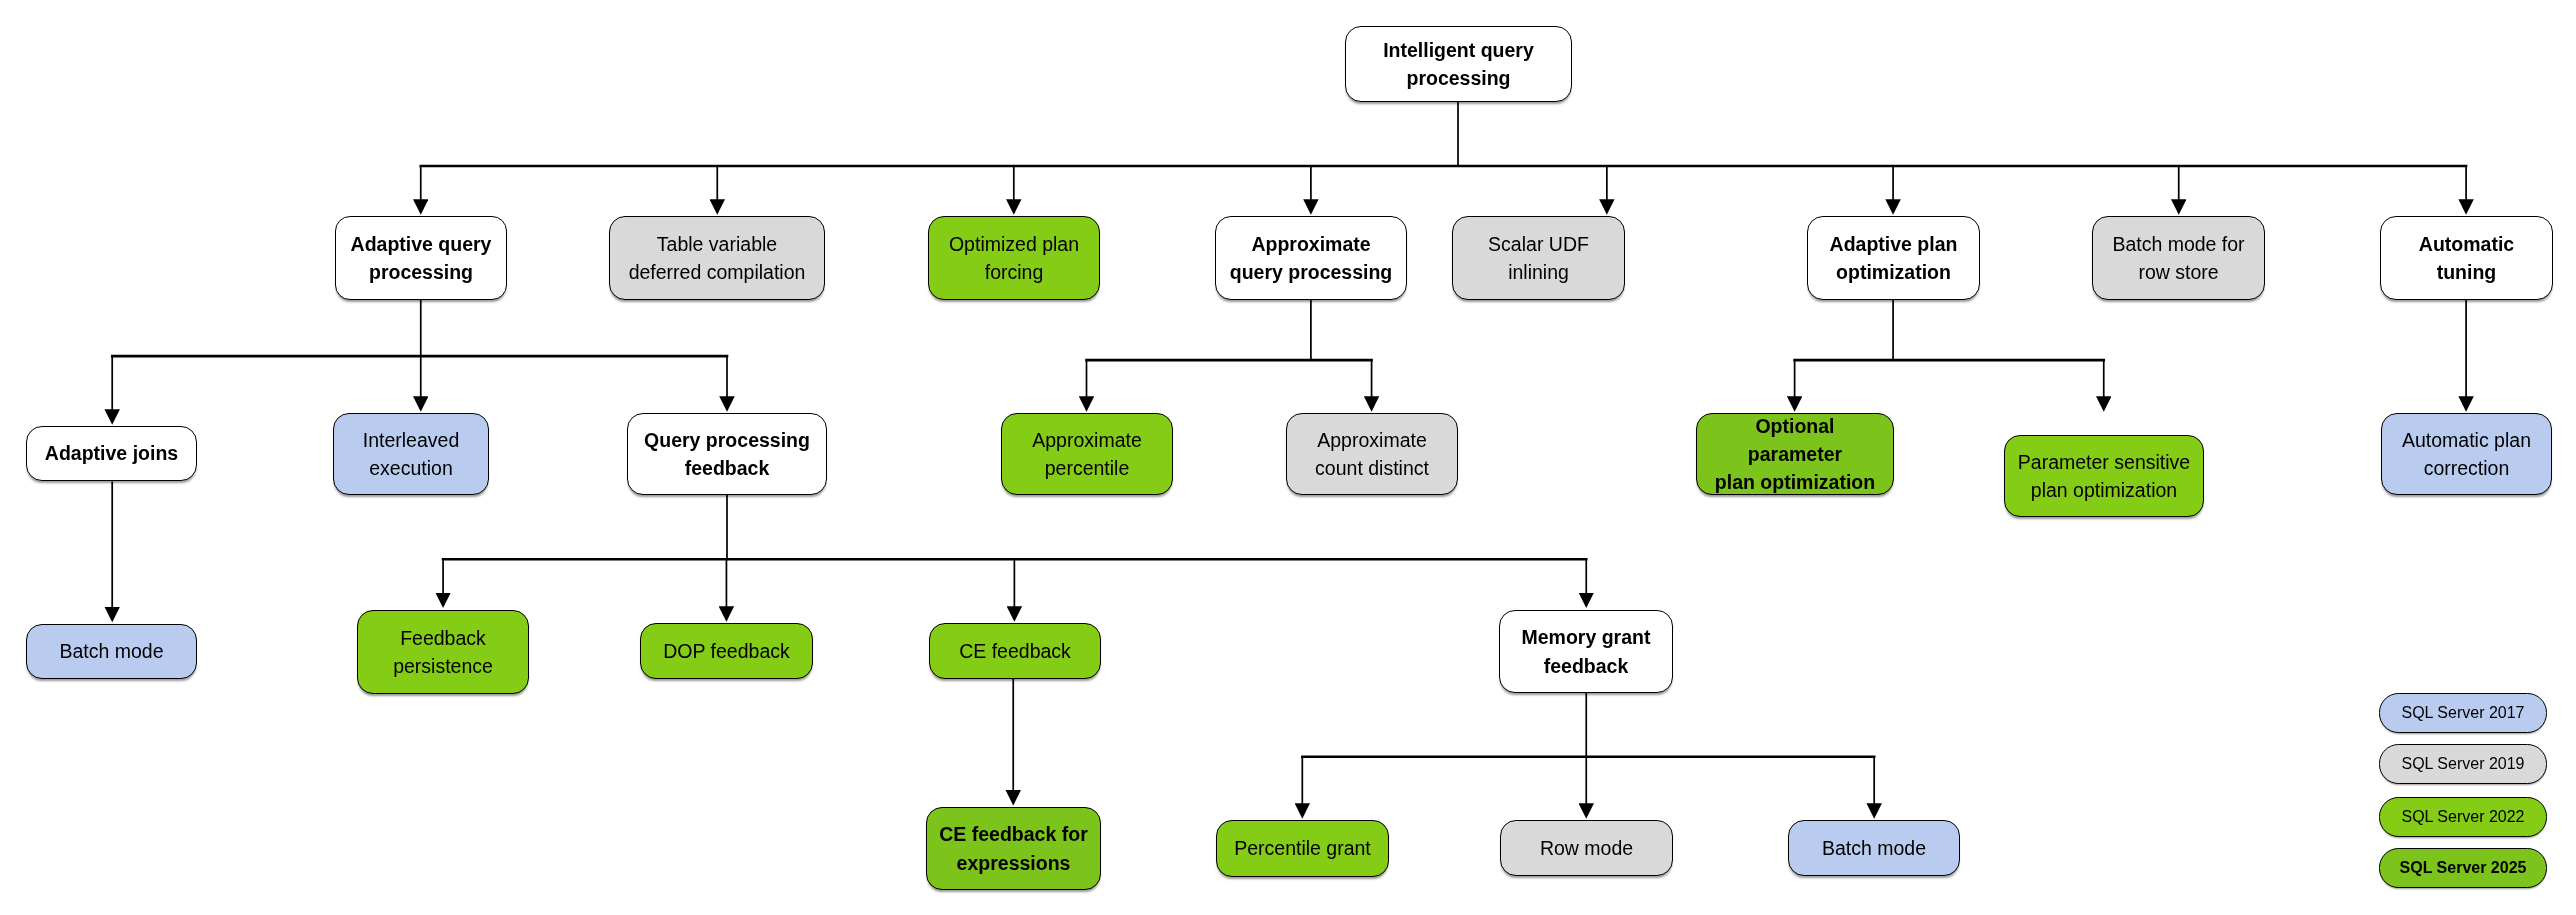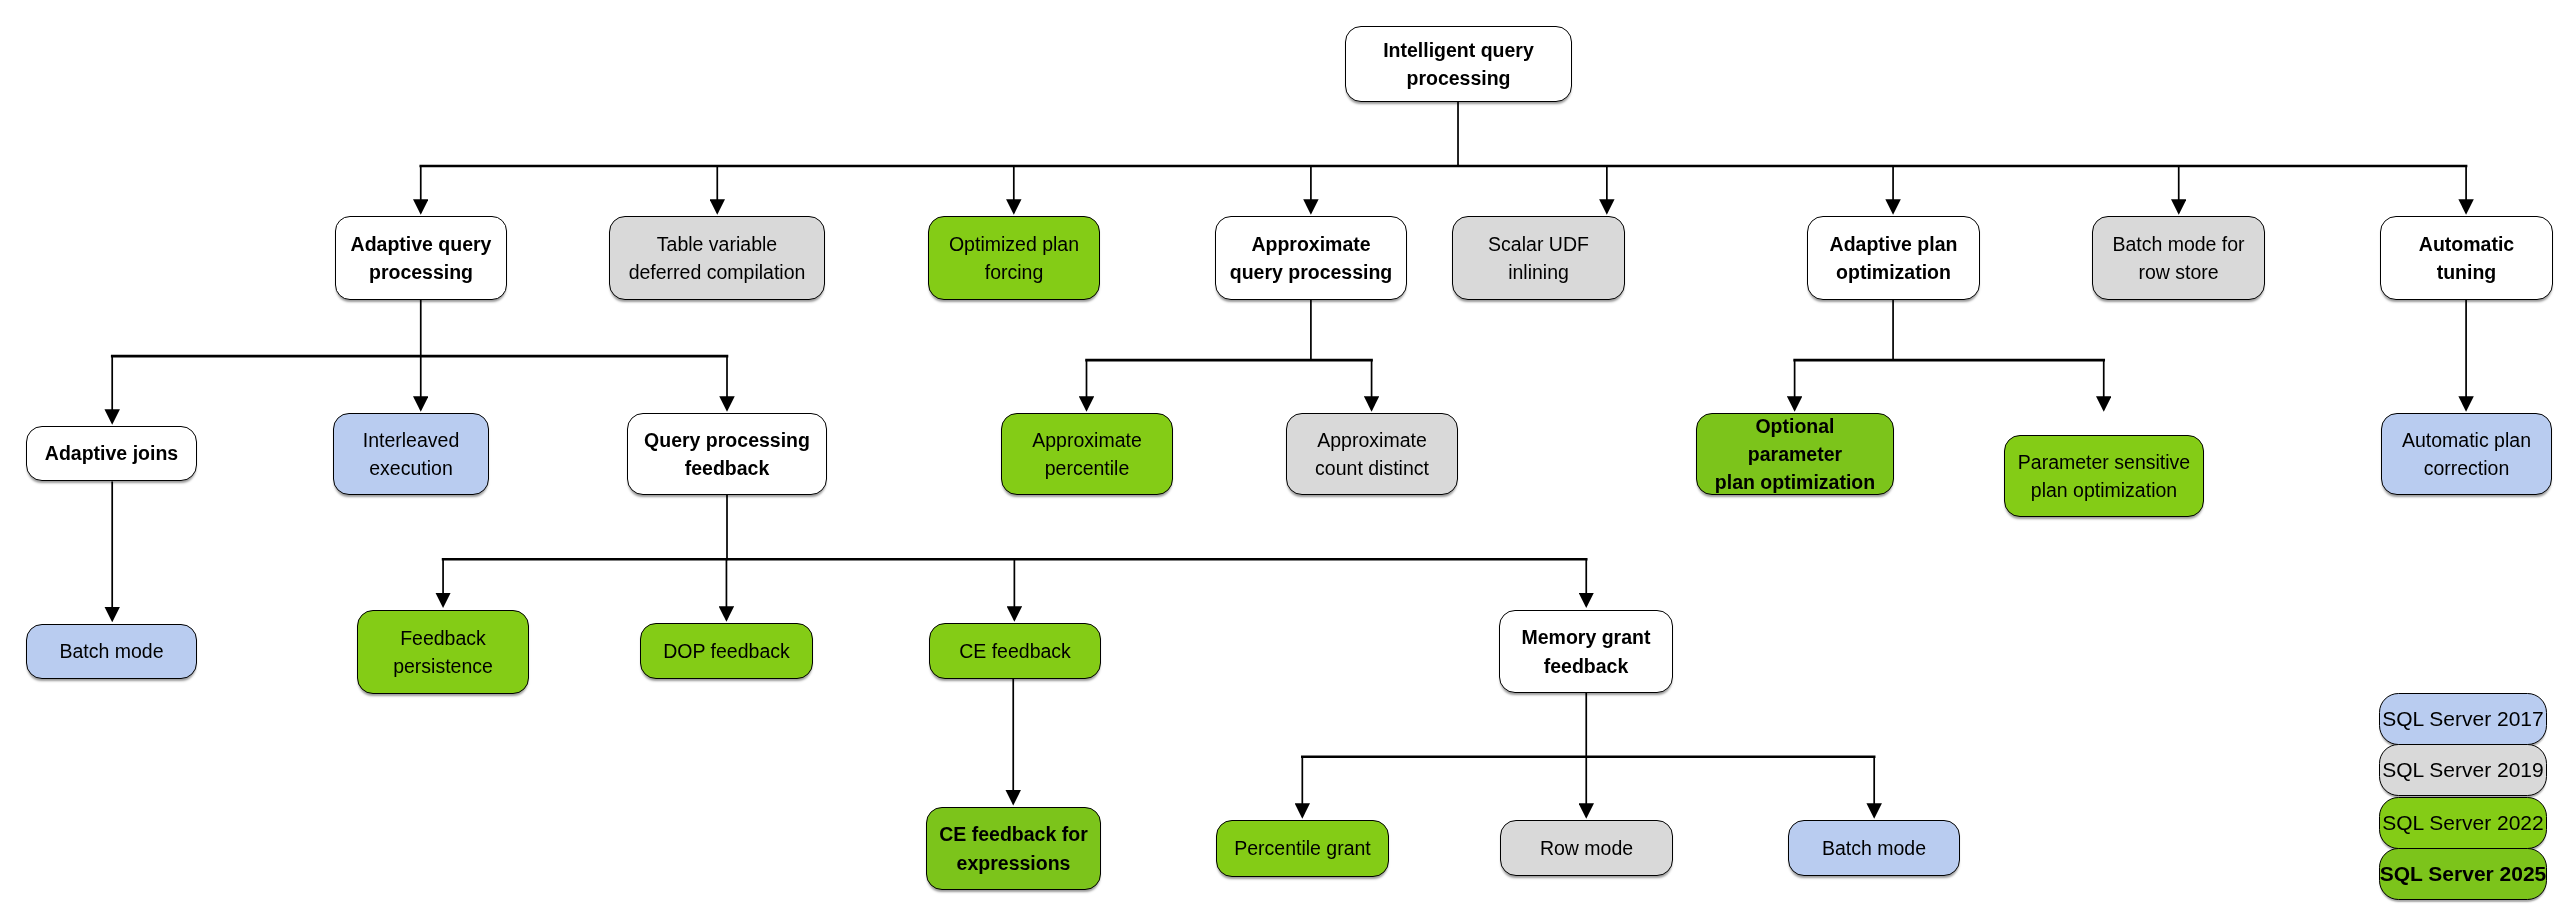--- a/index.html
+++ b/index.html
@@ -41,27 +41,27 @@
   .vcat  { background: #ffffff; font-weight: 700; }
   .v2017 { background: #b9ccf0; font-weight: 400; }
   .v2019 { background: #d9d9d9; font-weight: 400; }
   .v2022 { background: #84cc16; font-weight: 400; }
   .v2025 { background: #7cc41b; font-weight: 700; }
   .pill {
     position: absolute;
     box-sizing: border-box;
     left: 2379px;
     width: 168px;
-    height: 52px;
+    height: 40px;
     display: flex;
     align-items: center;
     justify-content: center;
     border: 1.7px solid #000000;
     border-radius: 19.5px;
-    font-size: 21px;
+    font-size: 16px;
     white-space: nowrap;
     box-shadow: 0 2.3px 1.7px -1.1px rgba(0,0,0,0.35);
     text-align: center;
   }
 </style>
 </head>
 <body>
 
 <div id="canvas">
 

